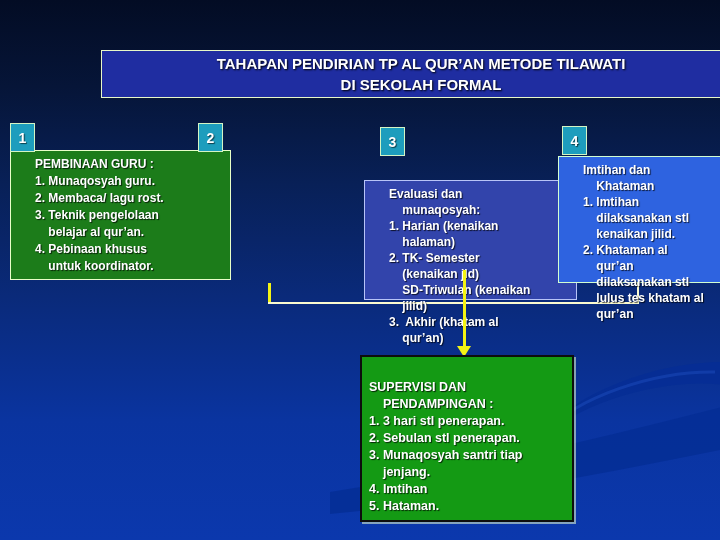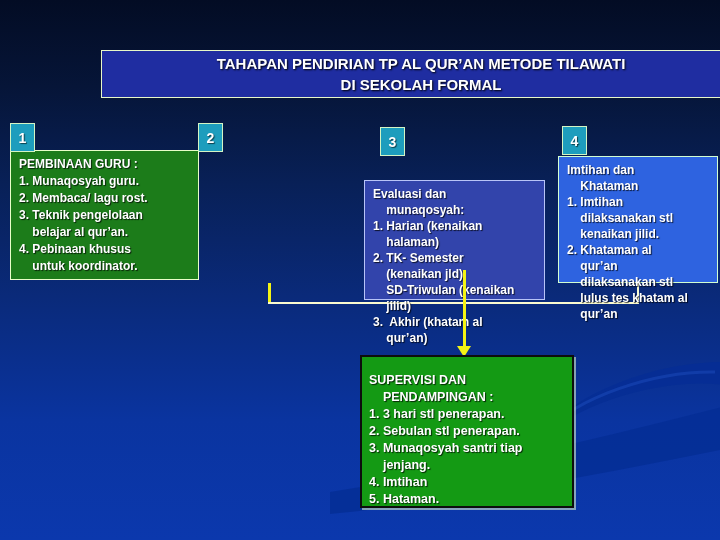--- a/index.html
+++ b/index.html
@@ -18,31 +18,31 @@
   }
   .title-text{white-space:pre-line;color:#fff;font-weight:bold;font-size:15px;
     line-height:21px;text-shadow:1px 1px 2px #000;}
   .stage-tab{
     position:absolute;width:23px;height:27px;z-index:3;
     background:#1d9dbd;border:1px solid #d4f4c4;
     color:#fff;font-weight:bold;font-size:14px;
     display:flex;align-items:center;justify-content:center;
     text-shadow:1px 1px 1px rgba(0,0,0,0.6);
   }
-  .stage-box{position:absolute;z-index:2;padding:5px 8px;font-size:12px;line-height:16px;}
+  .stage-box{position:absolute;z-index:2;padding:5px 24px;font-size:12px;line-height:16px;}
   .green-box{background:#1c7c1a;border:1px solid #e8ffc8;}
   #stage-box-1{left:10px;top:150px;width:171px;height:118px;line-height:17px;}
   #stage-box-2{left:198px;top:150px;width:158px;height:124px;}
   #stage-box-3{left:364px;top:152px;width:163px;height:108px;background:#3244ab;border:1px solid #b8c4f8;margin-top:28px;}
   #stage-box-4{left:558px;top:156px;width:142px;height:115px;background:#2e63e0;border:1px solid #d2ffd2;}
   .supervision-box{
     position:absolute;left:360px;top:355px;width:196px;height:119px;z-index:2;
     background:#149a14;border:2px solid #0d0d0d;
     box-shadow:2px 2px 0 rgba(235,255,205,0.55);
-    padding:15px 7px;font-size:12.5px;line-height:17px;
+    padding:22px 7px;font-size:12.5px;line-height:17px;
   }
   .connector{position:absolute;z-index:1;}
   #connector-stub{left:268px;top:283px;width:3px;height:21px;background:#f4f414;}
   #connector-horizontal{left:268px;top:302px;width:371px;height:2px;background:#fbfbd0;}
   #connector-vertical-right{left:637px;top:278px;width:2px;height:26px;background:#fbfbd0;}
   #arrow-line{left:463px;top:270px;width:3px;height:77px;background:#f4f414;z-index:2;}
   #arrow-head{left:457px;top:346px;width:0;height:0;z-index:2;
     border-left:7px solid transparent;border-right:7px solid transparent;
     border-top:11px solid #f4f414;}
 </style>

